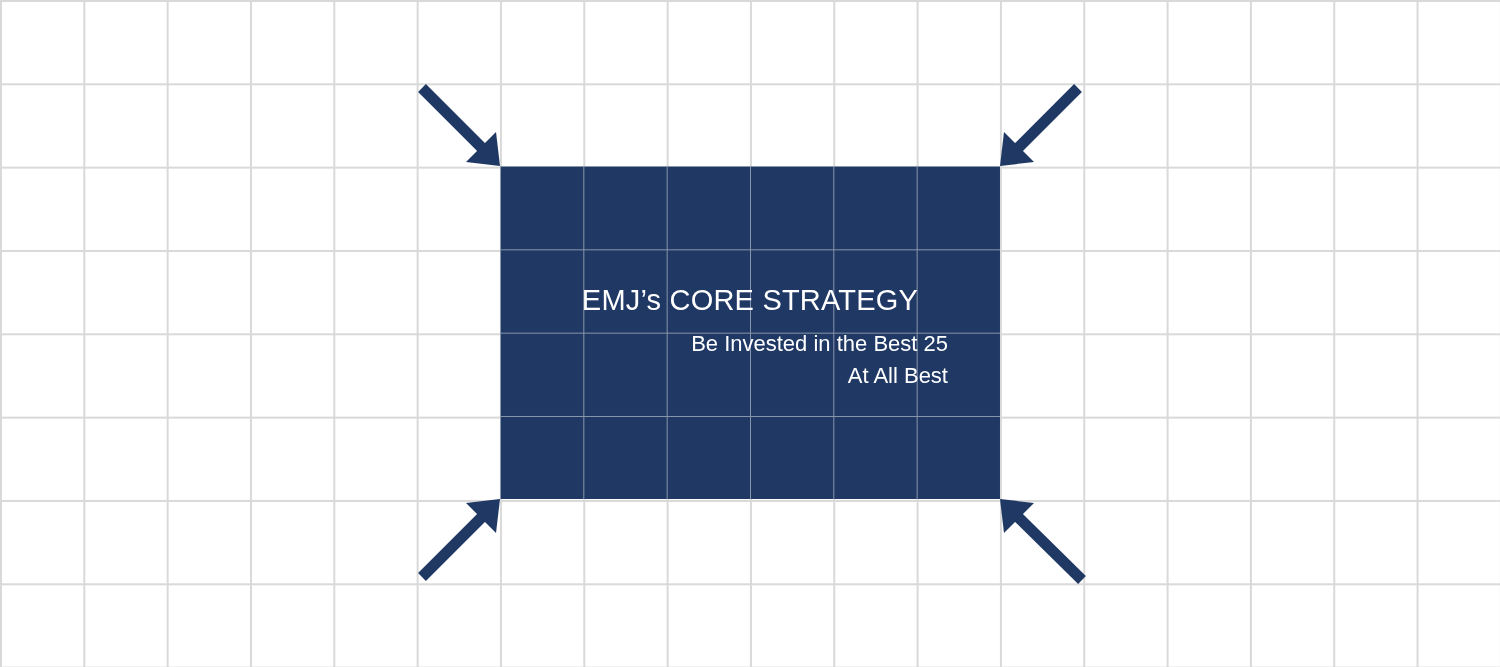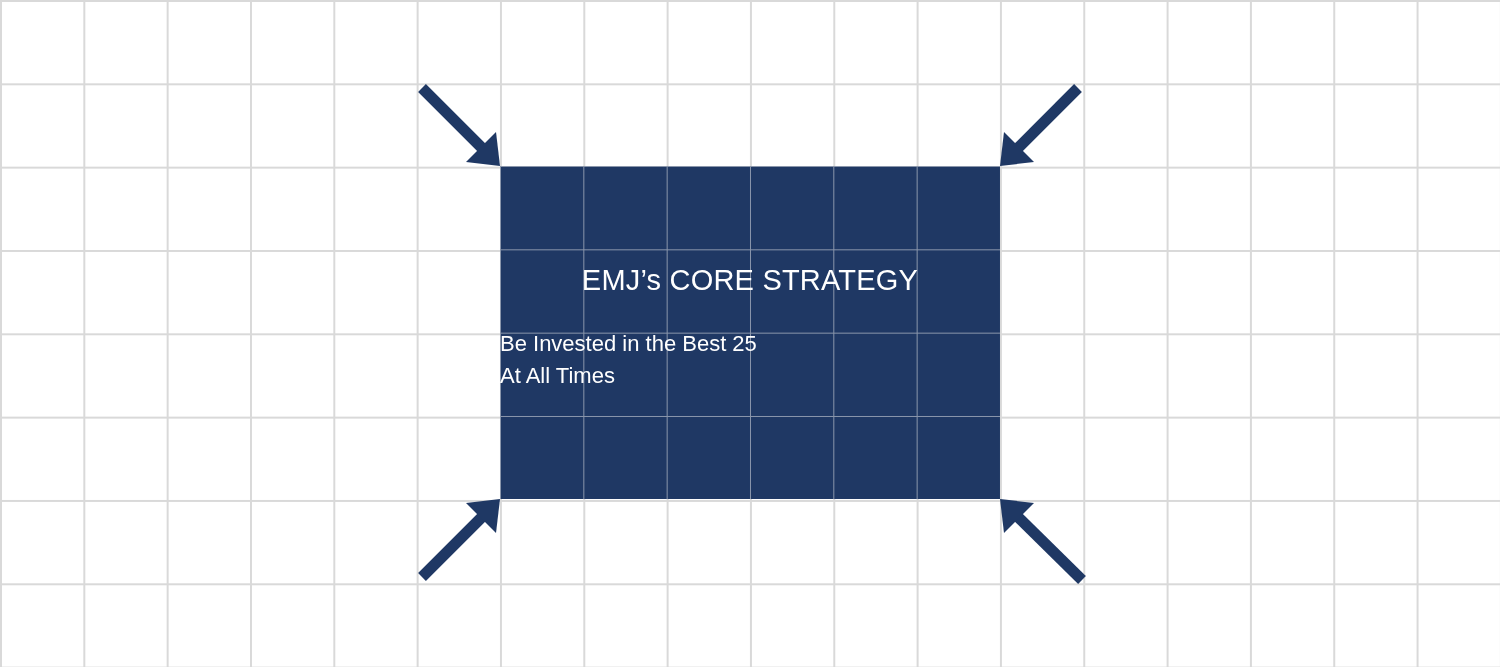--- a/index.html
+++ b/index.html
@@ -19,39 +19,39 @@
     .core-box {
       position: absolute; left: 500px; top: 166px; width: 500px; height: 333px;
       background: #1f3864;
       background-image:
         linear-gradient(to right, #8a96ab 0, #8a96ab 1px, transparent 1px),
         linear-gradient(to bottom, #8a96ab 0, #8a96ab 1px, transparent 1px);
       background-size: 83.333px 83.333px;
       background-position: 83.333px 83.333px;
     }
     .core-title {
-      position: absolute; left: 0; width: 500px; top: 98px;
+      position: absolute; left: 0; width: 500px; top: 118px;
       text-align: center; color: #ffffff; font-size: 29px; letter-spacing: 0.2px;
     }
     .core-sub {
       position: absolute; left: 0; width: 448px; top: 162px;
-      text-align: left; color: #ffffff; font-size: 22px; line-height: 32px;
+      text-align: right; color: #ffffff; font-size: 22px; line-height: 32px;
     }
     .arrows { position: absolute; left: 0; top: 0; width: 1500px; height: 667px; }
   </style>
 </head>
 <body>
 
 <div class="grid-bg"></div>
 
 <div class="core-box">
   <div class="core-title">EMJ’s CORE STRATEGY</div>
   <div class="core-sub">
     <div>Be Invested in the Best 25</div>
-    <div>At All Times</div>
+    <div>At All Best</div>
   </div>
 </div>
 
 <svg class="arrows" viewBox="0 0 1500 667">
 
   <g fill="#1f3864" stroke="#1f3864">
     <line x1="422" y1="88" x2="482" y2="148" stroke-width="11"></line>
     <polygon points="500,166 466,162 496,132" stroke="none"></polygon>
   </g>
 

